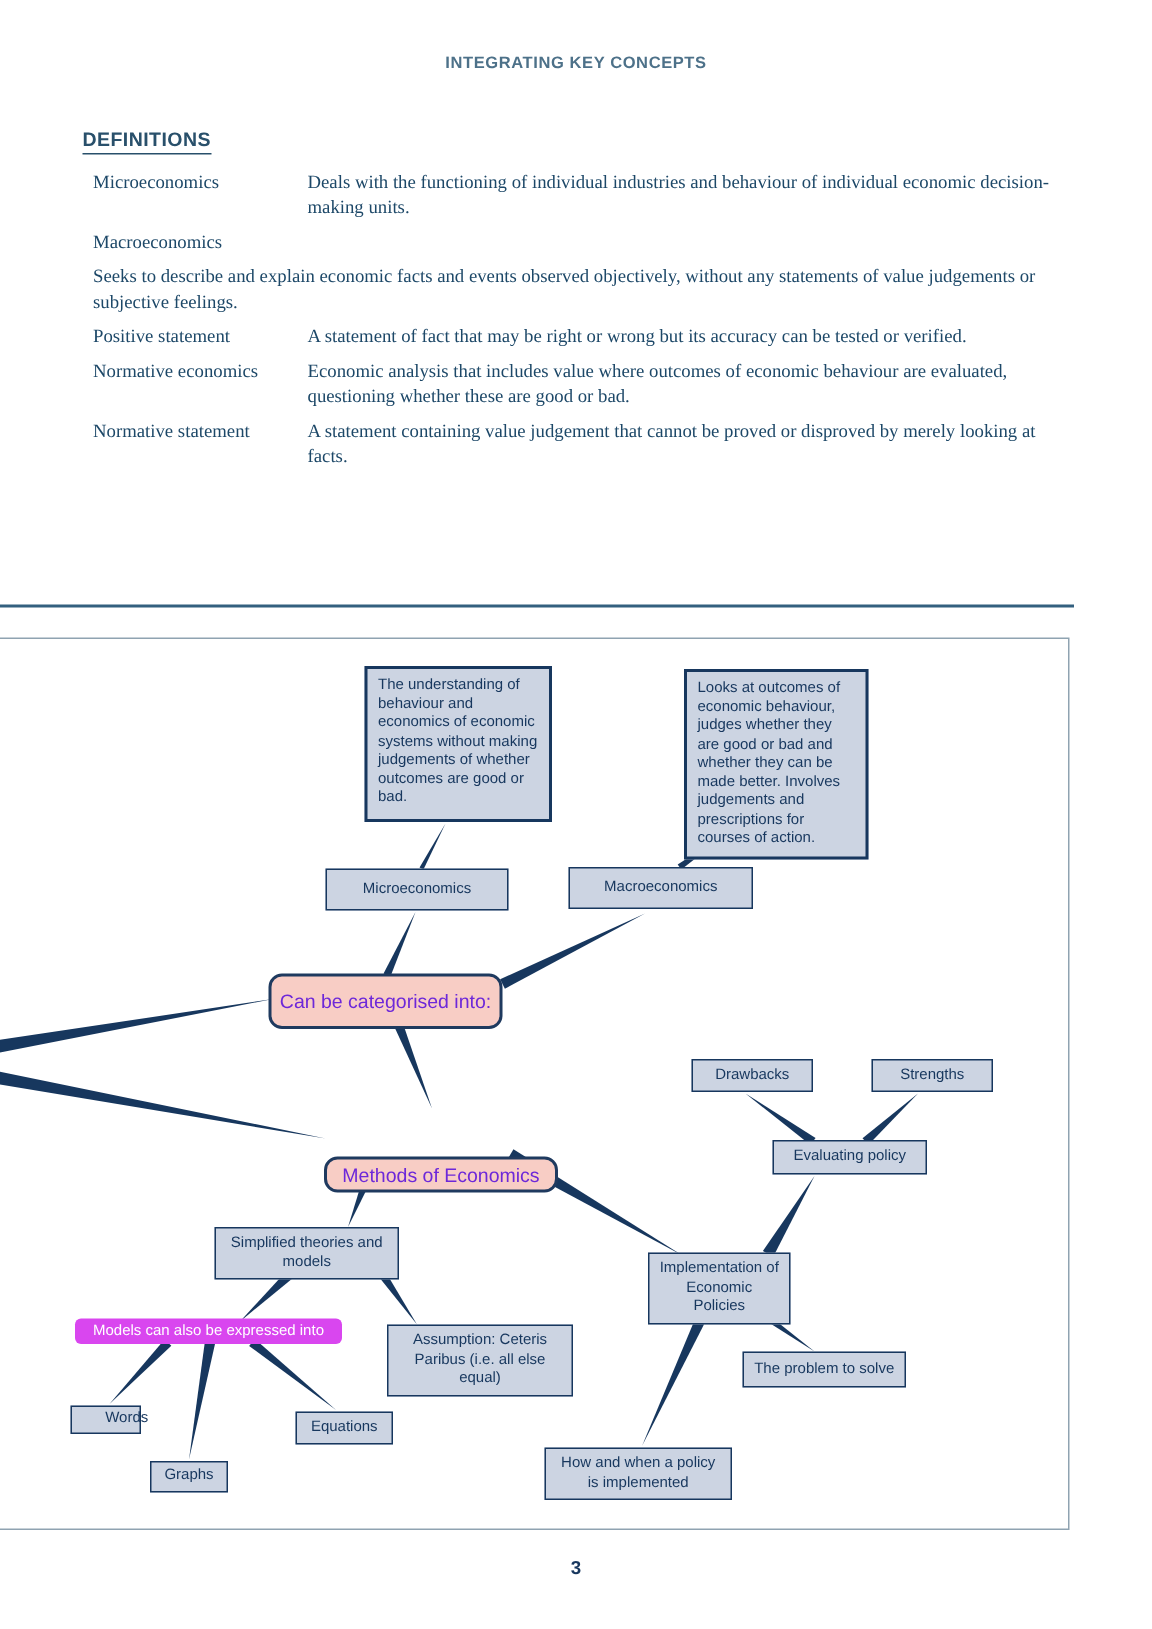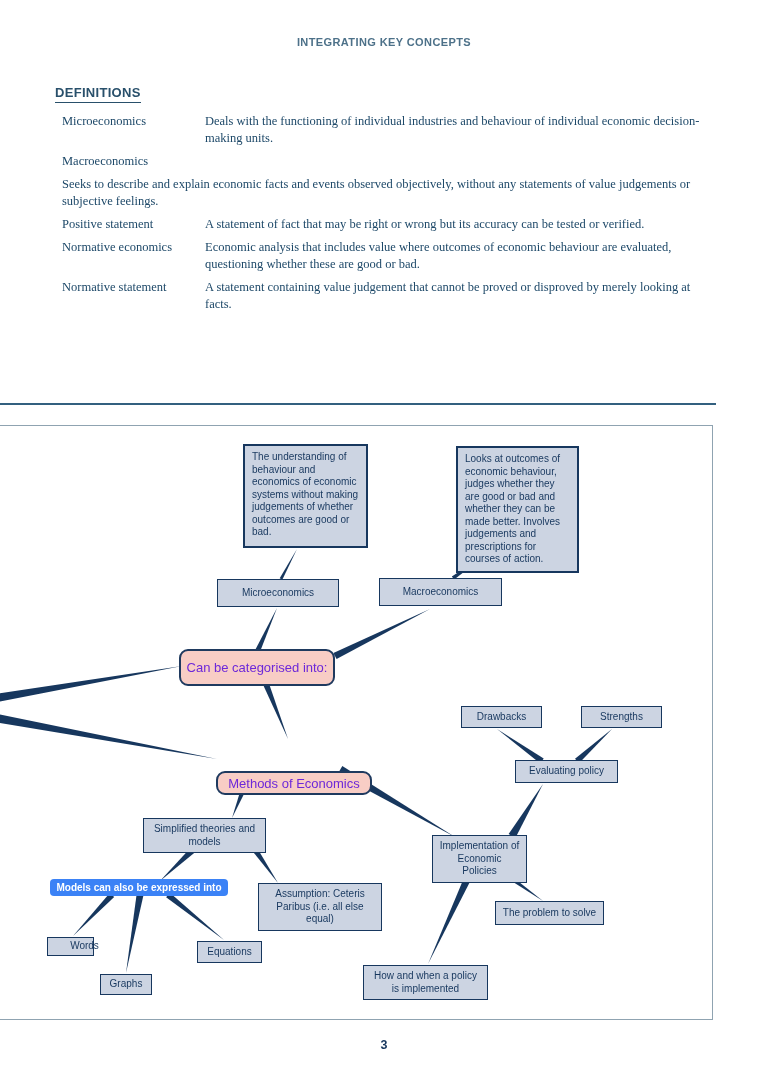--- a/index.html
+++ b/index.html
@@ -48,22 +48,22 @@
   .node.center { display:flex; align-items:center; justify-content:center; text-align:center; }
   .node.lefttxt { padding:4px 6px;text-align:center; }
   .node.desc { border-width:2px; padding:5px 7px; }
   .pink {
     position:absolute; z-index:2; display:flex; align-items:center; justify-content:center;
     background:#f8cdc5; border:2px solid #1f3a5f; border-radius:9px;
     color:#6d28d9; font-size:13px; text-align:center;
   }
   .navybox {
     position:absolute; z-index:2; display:flex; align-items:center; justify-content:center;
-    background:#3b82f6; border-radius:4px; color:#ffffff;
-    font-size:10px; font-weight:bold; text-align:center;
+    background:#d946ef; border-radius:4px; color:#ffffff;
+    font-size:10px; font-weight:normal; text-align:center;
   }
 
   .page-number {
     position:absolute; top:1038px; left:0; width:768px; text-align:center;
     font-size:12.5px; font-weight:bold; color:#17375e;
   }
 </style>
 </head>
 <body>
 

